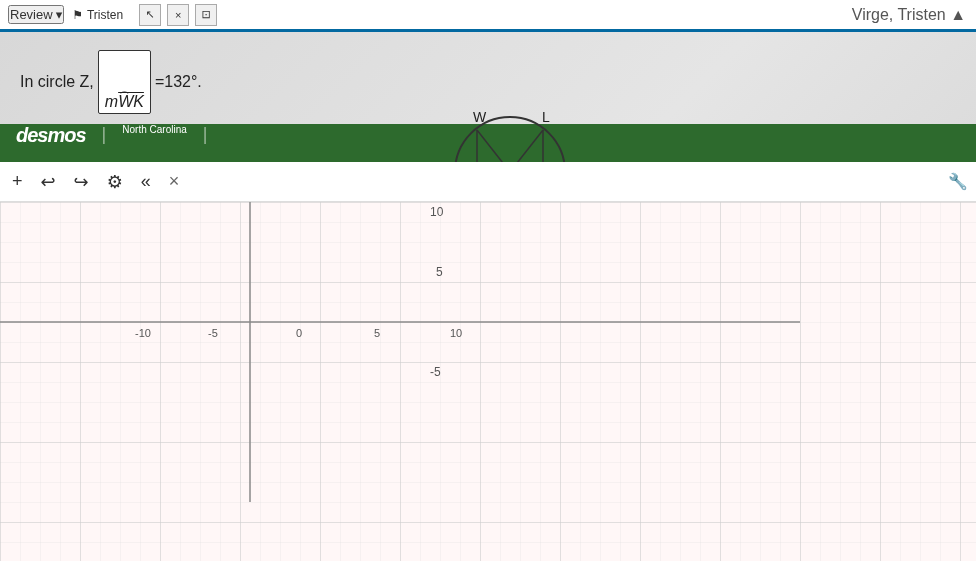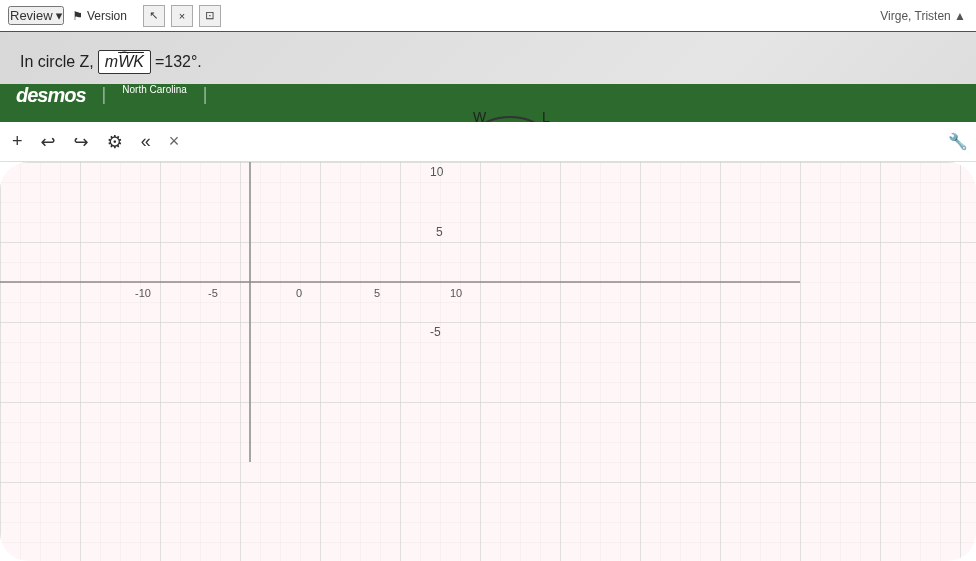--- a/index.html
+++ b/index.html
@@ -10,21 +10,21 @@
       font-family: Arial, sans-serif;
       background: #e8e8e8;
       position: relative;
     }
 
     
     .top-bar {
       width: 100%;
       height: 32px;
       background: #fff;
-      border-bottom: 1px solid #0369a1;
+      border-bottom: 3px solid #0369a1;
       display: flex;
       align-items: center;
       padding: 0 8px;
       gap: 8px;
       position: relative;
     }
     .top-bar-review {
       font-size: 13px;
       color: #333;
       display: flex;
@@ -58,21 +58,21 @@
       background: #f0f0f0;
       cursor: pointer;
       font-size: 11px;
       color: #333;
     }
     .top-bar-user {
       position: absolute;
       right: 10px;
       top: 50%;
       transform: translateY(-50%);
-      font-size: 12px;
+      font-size: 16px;
       color: #555;
     }
 
     
     .main-content {
       width: 100%;
       height: calc(561px - 32px);
       background: linear-gradient(135deg, #d8d8d8 0%, #e5e5e5 50%, #d0d0d0 100%);
       position: relative;
       display: flex;
@@ -200,28 +200,28 @@
       border: none;
       cursor: pointer;
     }
 
     
     .graph-area {
       flex: 1;
       position: relative;
       background: #fff;
       overflow: hidden;
-      border-radius: 28px;
     }
 
     
     .arc-text {
       position: relative;
       display: inline-block;
       font-style: italic;
+      margin-top: 40px;
     }
     .arc-text::before {
       content: '⌢';
       position: absolute;
       top: -10px;
       left: 0;
       font-size: 14px;
       font-style: normal;
       width: 100%;
       text-align: center;
@@ -230,21 +230,21 @@
 </head>
 <body>
 
 <div class="top-bar">
   <button class="top-bar-review">
     <span>Review</span>
     <span>▾</span>
   </button>
   <button class="top-bar-bookmark">
     <span>⚑</span>
-    <span>Version</span>
+    <span>Tristen</span>
   </button>
   <div class="top-bar-tools">
     <div class="tool-btn">
       <span>↖</span>
     </div>
     <div class="tool-btn">
       <span>×</span>
     </div>
     <div class="tool-btn">
       <span>⊡</span>

